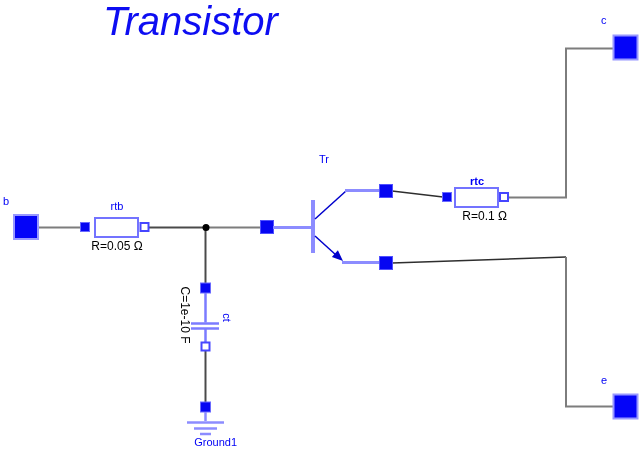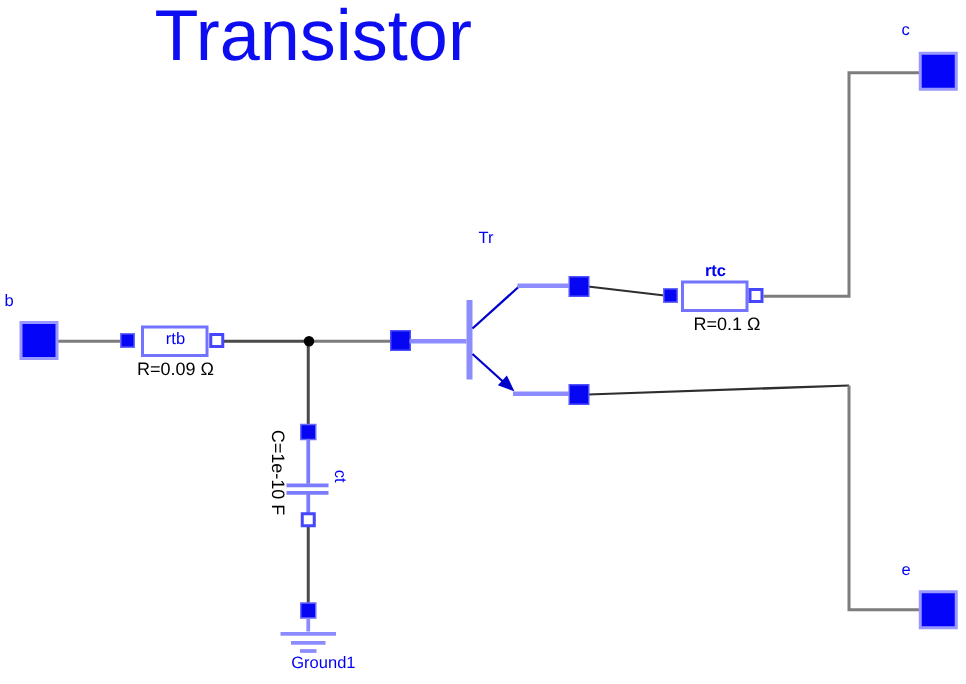--- a/index.html
+++ b/index.html
@@ -2,21 +2,21 @@
 <html><head>
 <meta charset="utf-8">
 <style>
   html,body{margin:0;padding:0;background:#ffffff;}
   .canvas{
     position:relative;width:644px;height:456px;background:#ffffff;
     font-family:"Liberation Sans", sans-serif;overflow:hidden;
   }
   .canvas svg{position:absolute;left:0;top:0;}
   .txt{position:absolute;white-space:nowrap;line-height:1;}
-  .title{font-size:48px;color:#0d0df2;}
+  .title{font-size:40px;color:#0d0df2;font-style:italic;}
   .lbl{font-size:11px;color:#0000f5;}
   .val{font-size:12px;color:#000000;}
   .ctr{text-align:center;}
   .rot{transform:rotate(90deg);transform-origin:center center;}
 </style>
 </head>
 <body>
 
 <div class="canvas">
 
@@ -81,22 +81,22 @@
       <line x1="200" y1="434" x2="211" y2="434" stroke="#8c8cff" stroke-width="2.5"></line>
     </g>
   </svg>
 
   <div class="txt title" style="left:103px;top:1px;">Transistor</div>
 
   <div class="txt lbl" style="left:3px;top:196px;">b</div>
   <div class="txt lbl" style="left:601px;top:15px;">c</div>
   <div class="txt lbl" style="left:601px;top:375px;">e</div>
 
-  <div class="txt lbl ctr" style="left:95px;top:201px;width:44px;margin-top:20px;">rtb</div>
-  <div class="txt val ctr" style="left:87px;top:240px;width:60px;">R=0.09 Ω</div>
+  <div class="txt lbl ctr" style="left:95px;top:201px;width:44px;">rtb</div>
+  <div class="txt val ctr" style="left:87px;top:240px;width:60px;">R=0.05 Ω</div>
 
   <div class="txt lbl ctr" style="left:455px;top:176px;width:44px;font-weight:bold;">rtc</div>
   <div class="txt val ctr" style="left:447px;top:210px;width:60px;text-align:right;">R=0.1 Ω</div>
 
   <div class="txt lbl" style="left:319px;top:154px;">Tr</div>
 
   <div class="txt val ctr rot" style="left:150px;top:309px;width:70px;">C=1e-10 F</div>
   <div class="txt lbl ctr rot" style="left:216px;top:312px;width:20px;">ct</div>
 
   <div class="txt lbl ctr" style="left:177px;top:437px;width:60px;text-align:right;">Ground1</div>

